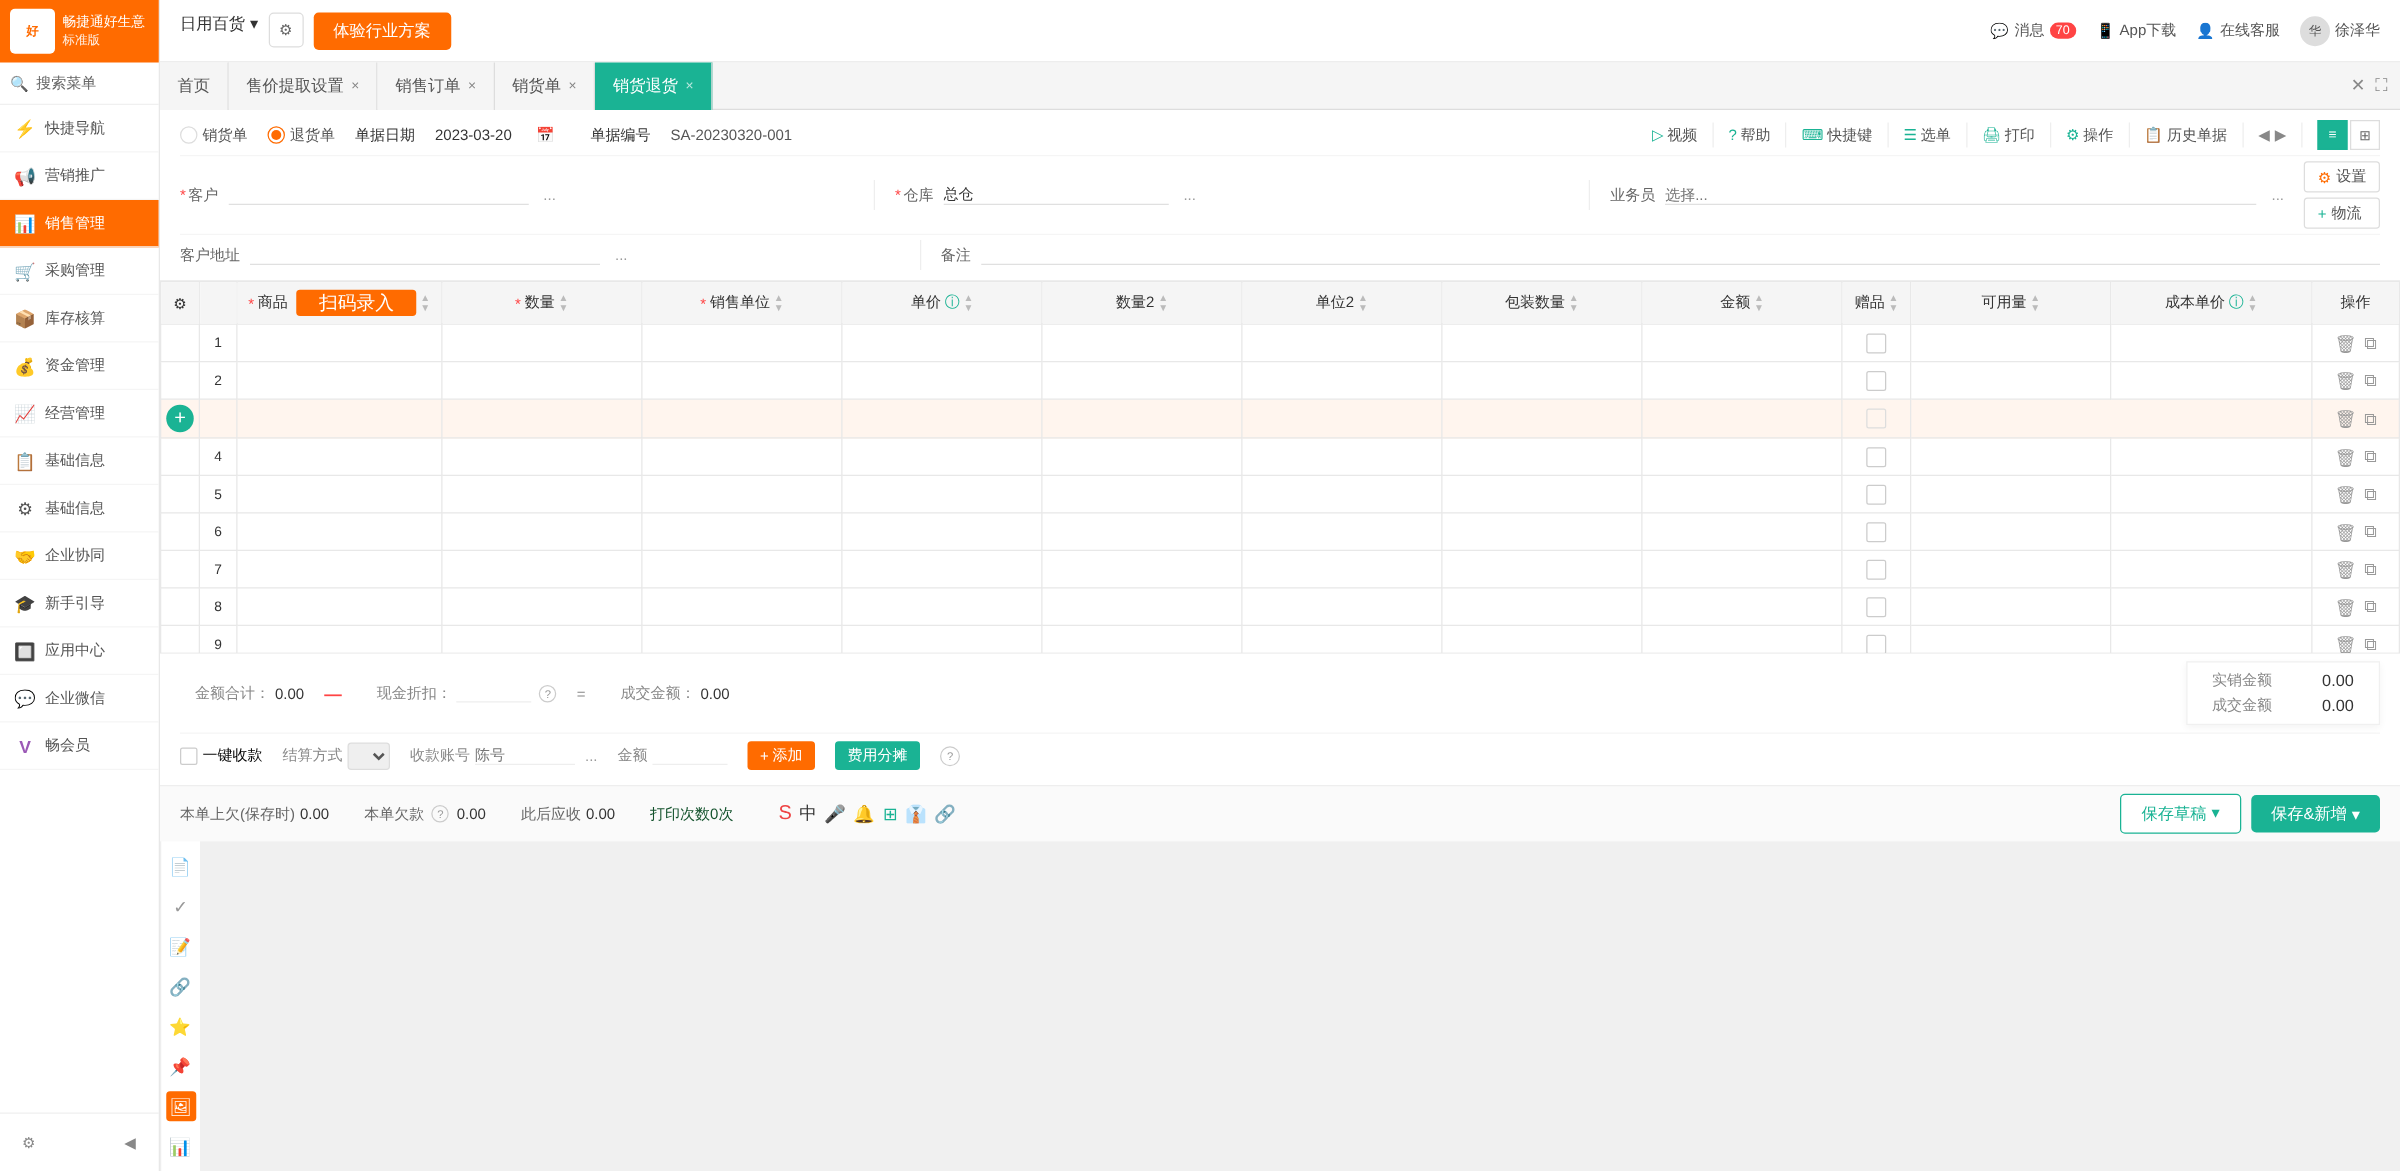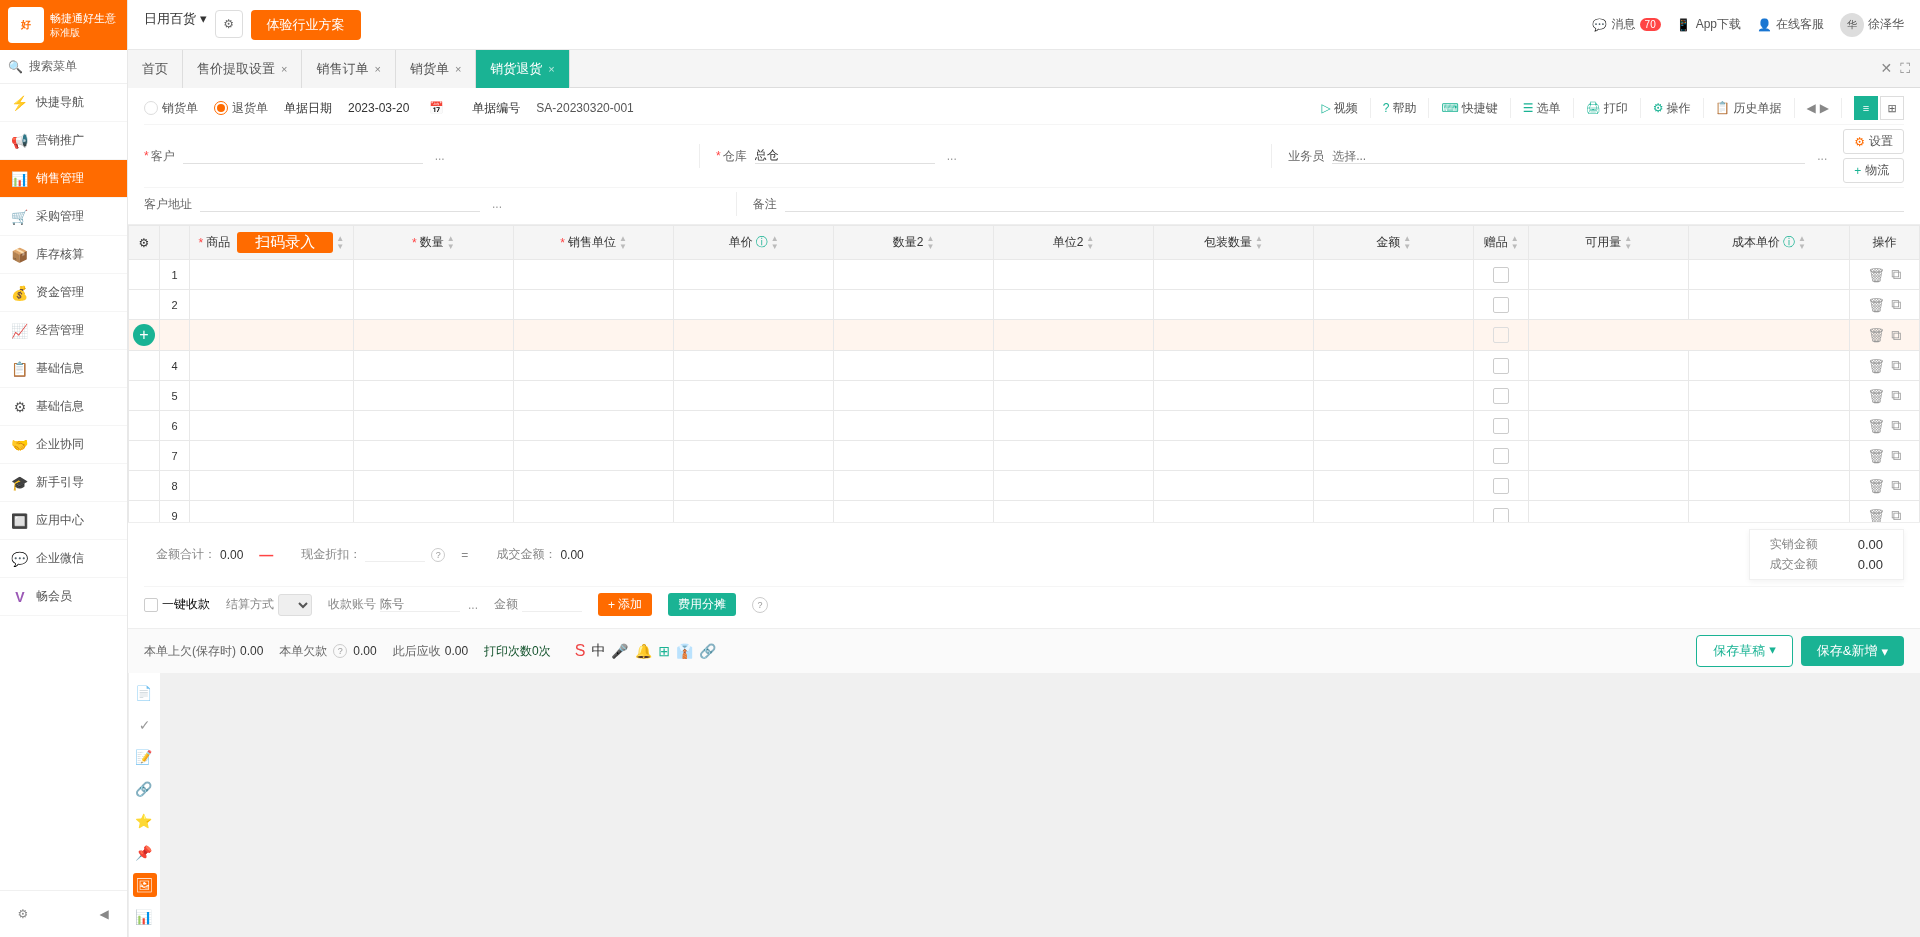--- a/index.html
+++ b/index.html
@@ -100,21 +100,21 @@
     
     .footer-section { padding: 6px 16px; border-top: 1px solid #eee; flex-shrink: 0; }
     .f-row { display: flex; align-items: center; gap: 16px; margin-bottom: 6px; }
     .f-item { display: flex; align-items: center; gap: 4px; font-size: 12px; }
     .f-label { color: #888; margin-left: 12px; }
     .f-val { color: #333; font-weight: 500; }
     .f-sep { color: #ff4444; font-weight: bold; font-size: 14px; }
     .f-eq { color: #888; }
 
     .bottom-bar { display: flex; align-items: center; justify-content: space-between; padding: 6px 16px; border-top: 1px solid #eee; background: #fafafa; flex-shrink: 0; }
-    .bb-left { display: flex; align-items: center; gap: 16px; font-size: 12px; }
+    .bb-left { display: flex; align-items: center; gap: 28px; font-size: 12px; }
     .bb-stat { display: flex; align-items: center; gap: 4px; }
     .bb-stat .lbl { color: #666; }
     .bb-stat .val { color: #333; }
     .bb-right { display: flex; align-items: center; gap: 8px; }
 
     .input-field { border: none; outline: none; background: transparent; width: 100%; font-size: 12px; color: #333; }
     .input-underline { border-bottom: 1px solid #e0e0e0; flex: 1; display: flex; align-items: center; }
 
     
     ::-webkit-scrollbar { width: 6px; height: 6px; }

